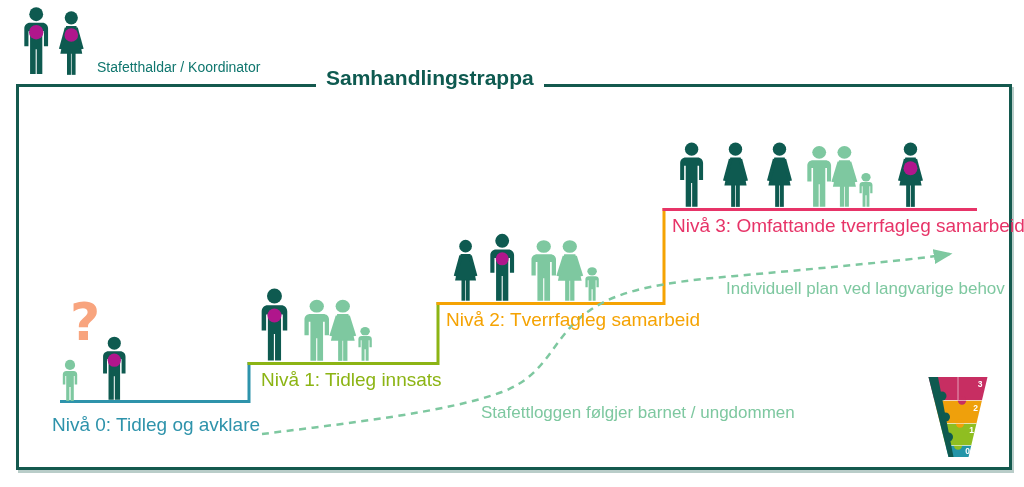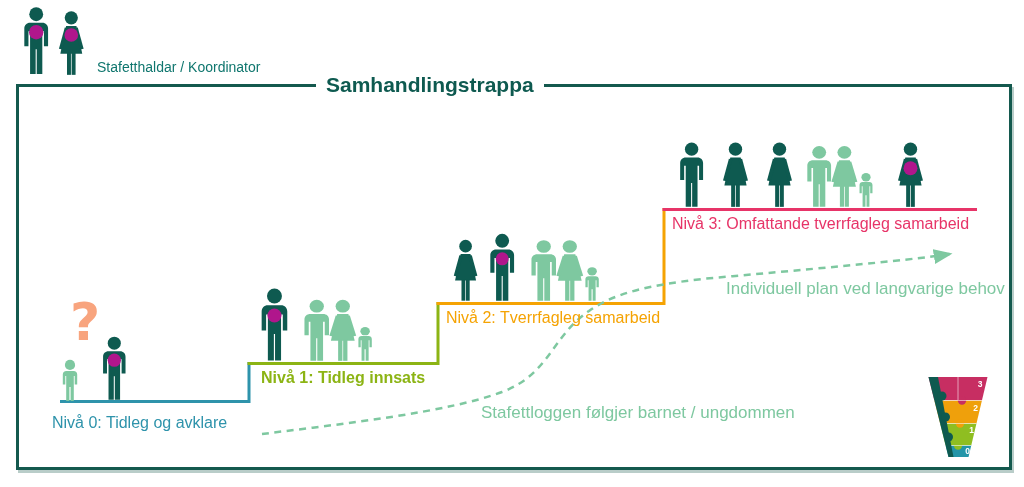--- a/index.html
+++ b/index.html
@@ -7,27 +7,27 @@
     position:relative;width:1024px;height:487px;overflow:hidden;
     font-family:"Liberation Sans",sans-serif;background:#fff;
   }
   .abs{position:absolute;}
   #diagram-box{
     left:16px;top:84px;width:996px;height:386px;
     box-sizing:border-box;border:3px solid #14594E;
     box-shadow:2px 3px 0 #b9cdc9;background:#fff;
   }
   #title{
-    left:316px;top:73px;z-index:5;background:#fff;padding:0 10px;
+    left:316px;top:66px;z-index:5;background:#fff;padding:0 10px;
     font-size:21px;font-weight:bold;color:#0E5A50;white-space:nowrap;
   }
   #coordinator-label{left:97px;top:59px;font-size:14px;color:#0f766e;white-space:nowrap;}
-  .lvl-label{z-index:4;font-size:16px;white-space:nowrap;}
+  .lvl-label{z-index:4;font-size:19px;white-space:nowrap;}
   #lvl0-label{left:52px;top:414px;color:#2E93AB;}
-  #lvl1-label{left:261px;top:369px;color:#8CB414;font-weight:bold;}
+  #lvl1-label{left:261px;top:369px;color:#8CB414;}
   #lvl2-label{left:446px;top:309px;color:#F5A303;text-align:right;}
   #lvl3-label{left:672px;top:215px;color:#E73468;}
   .annot{font-size:17px;color:#7EC8A0;white-space:nowrap;z-index:4;}
   #stafettlogg-label{left:481px;top:403px;}
   #individuell-label{left:726px;top:279px;}
   #question-mark{
     left:70px;top:296px;font-size:52px;font-weight:bold;color:#F8A47E;
     font-family:"DejaVu Sans",sans-serif;line-height:1;z-index:4;
   }
   #canvas{left:0;top:0;z-index:3;}

